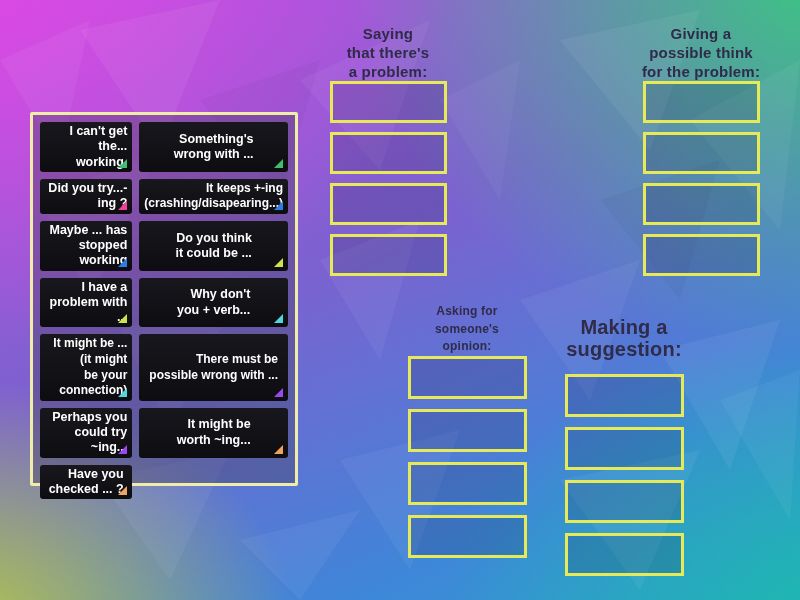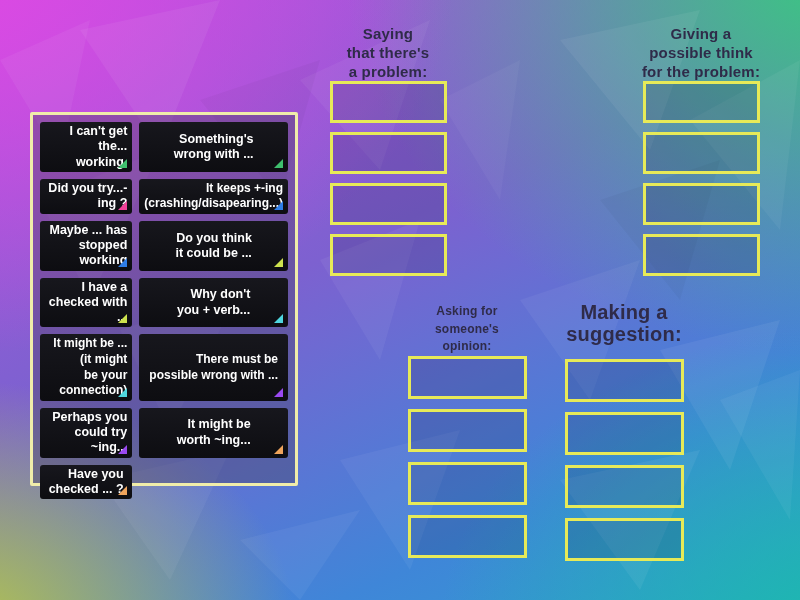--- a/index.html
+++ b/index.html
@@ -87,21 +87,21 @@
       <div class="tile"><span>Something's
 wrong with ...</span><span class="marker" style="border-bottom-color: rgb(63, 191, 110);"></span></div>
       <div class="tile"><span>Did you try...-ing ?</span><span class="marker" style="border-bottom-color: rgb(240, 64, 151);"></span></div>
       <div class="tile sm"><span>It keeps +-ing
 (crashing/disapearing...)</span><span class="marker" style="border-bottom-color: rgb(46, 125, 230);"></span></div>
       <div class="tile"><span>Maybe ... has
 stopped working</span><span class="marker" style="border-bottom-color: rgb(46, 125, 230);"></span></div>
       <div class="tile"><span>Do you think
 it could be ...</span><span class="marker" style="border-bottom-color: rgb(205, 226, 78);"></span></div>
       <div class="tile"><span>I have a
-checked with ...</span><span class="marker" style="border-bottom-color: rgb(205, 226, 78);"></span></div>
+problem with ...</span><span class="marker" style="border-bottom-color: rgb(205, 226, 78);"></span></div>
       <div class="tile"><span>Why don't
 you + verb...</span><span class="marker" style="border-bottom-color: rgb(79, 214, 222);"></span></div>
       <div class="tile sm"><span>It might be ... (it might
 be your connection)</span><span class="marker" style="border-bottom-color: rgb(79, 214, 222);"></span></div>
       <div class="tile sm"><span>There must be
 possible wrong with ...</span><span class="marker" style="border-bottom-color: rgb(154, 73, 240);"></span></div>
       <div class="tile"><span>Perhaps you
 could try ~ing...</span><span class="marker" style="border-bottom-color: rgb(154, 73, 240);"></span></div>
       <div class="tile"><span>It might be
 worth ~ing...</span><span class="marker" style="border-bottom-color: rgb(239, 164, 92);"></span></div>
@@ -139,21 +139,21 @@
 someone's
 opinion:</div>
     <div>
         <div class="slot"></div>
         <div class="slot"></div>
         <div class="slot"></div>
         <div class="slot"></div>
       </div>
   </div>
 
-  <div class="group bottom" style="left:544px;top:301px;width:160px;">
+  <div class="group bottom" style="left:544px;top:316px;width:160px;">
     <div class="gtitle t-lg">Making a
 suggestion:</div>
     <div>
         <div class="slot"></div>
         <div class="slot"></div>
         <div class="slot"></div>
         <div class="slot"></div>
       </div>
   </div>
 

